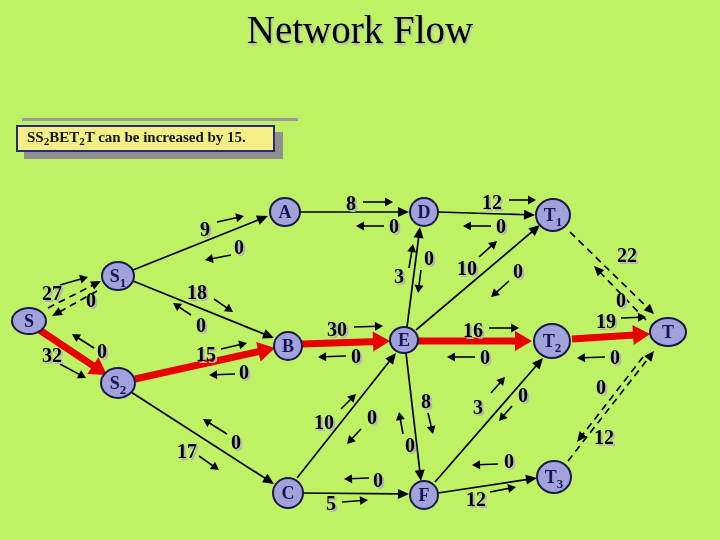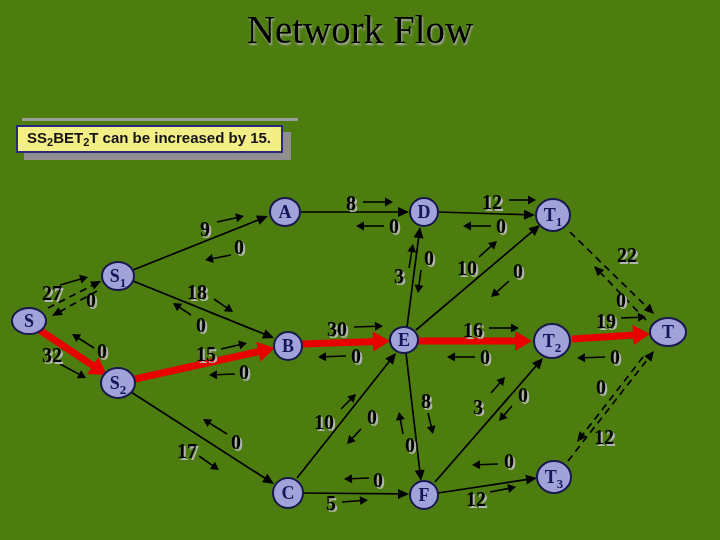--- a/index.html
+++ b/index.html
@@ -1,33 +1,33 @@
 <!DOCTYPE html>
 <html><head>
 <meta charset="utf-8">
 <style>
   html,body{margin:0;padding:0;background:#888;}
   .slide{
-    position:relative; width:720px; height:540px; background:#4d7c0f;
+    position:relative; width:720px; height:540px; background:#bef264;
     overflow:hidden; font-family:"Liberation Serif", serif;
   }
   .title{
     position:absolute; top:8px; left:0; width:100%;
     text-align:center; color:#000;
     font-size:39px; line-height:43px; font-weight:400;
     text-shadow:1px 2px 2px #b0b0b0;
   }
   .callout-topline{
     position:absolute; left:22px; top:118px; width:276px; height:3px;
     background:#9c9c9c;
   }
   .callout{
     position:absolute; left:16px; top:125px;
-    padding:2px 10px 3px 9px;
-    font-family:Liberation Sans, sans-serif;
+    padding:2px 27px 3px 9px;
+    font-family:Liberation Serif, serif;
     font-weight:bold; font-size:15px; color:#141414;
     white-space:nowrap;
   }
   .callout .sub{ font-size:11px; vertical-align:-3px; }
   svg#graph{ position:absolute; left:0; top:0; }
   text.elabel{
     font-family:"Liberation Serif", serif; font-weight:bold;
     font-size:20px; fill:#000; text-shadow:2px 2px 0 #b3b3b3;
   }
   text.nlabel{

